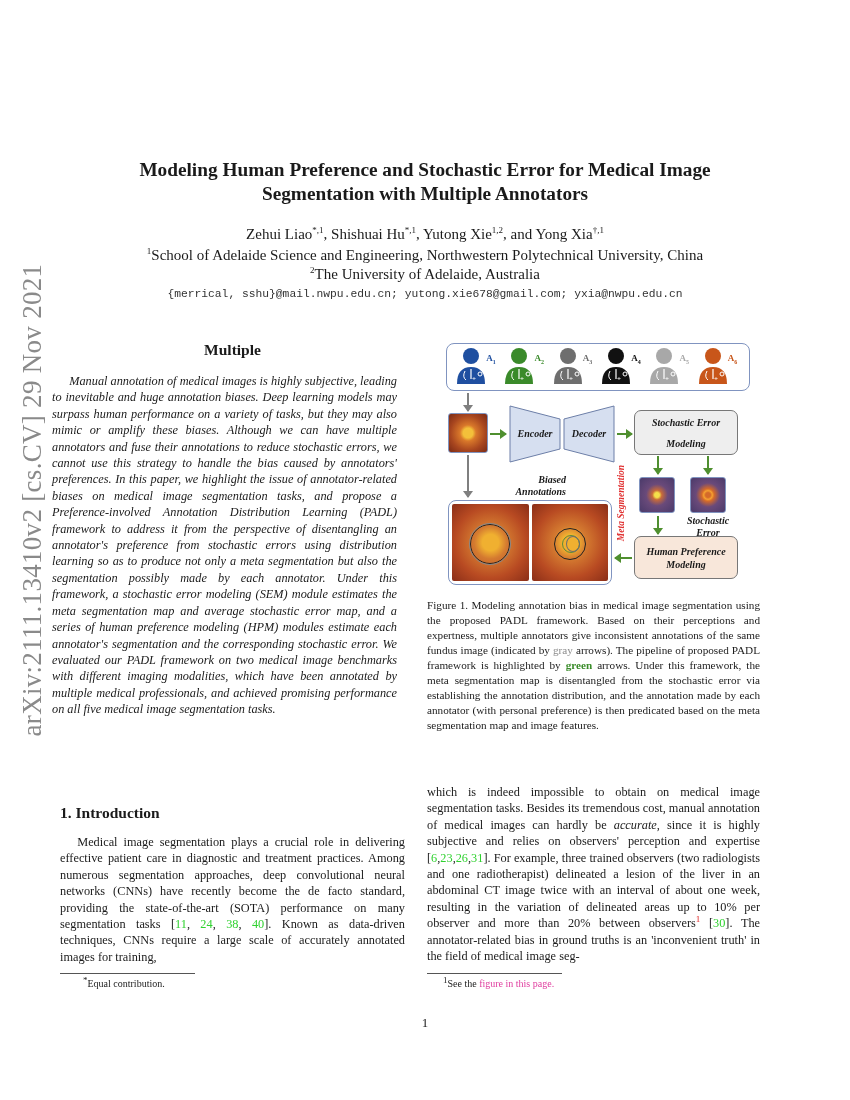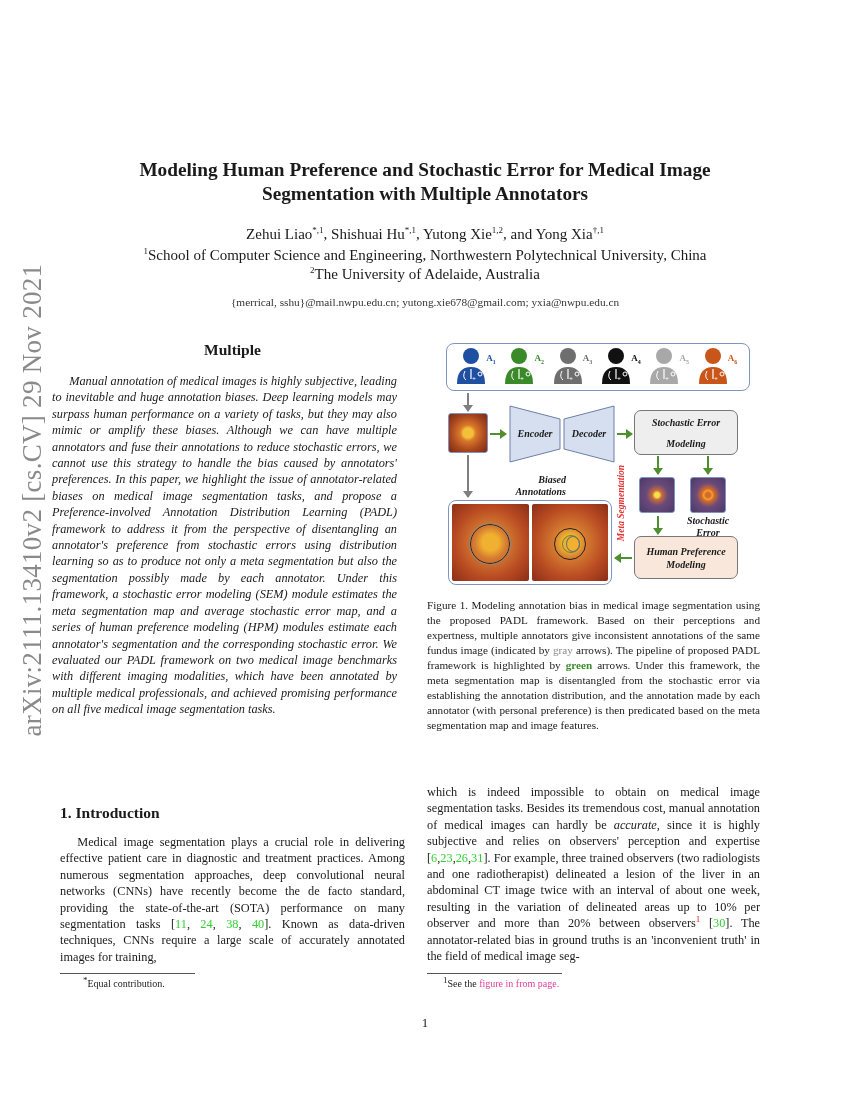--- a/index.html
+++ b/index.html
@@ -14,22 +14,22 @@
     transform:translate(-50%,-50%) rotate(-90deg);
     white-space:nowrap; font-size:27px; color:#8a8a8a; letter-spacing:0.3px;
   }
 
   .title {
     position:absolute; left:60px; top:158px; width:730px; text-align:center;
     font-size:19.3px; font-weight:bold; line-height:24px;
   }
   .authors { position:absolute; left:60px; top:224px; width:730px; text-align:center; font-size:15px; line-height:20px; }
   .affil { position:absolute; left:60px; width:730px; text-align:center; font-size:15px; line-height:20px; }
-  .emails { position:absolute; left:60px; top:296px; width:730px; text-align:center;
-    font-family:Liberation Serif, serif; font-size:11.3px; color:#333; }
+  .emails { position:absolute; left:60px; top:288px; width:730px; text-align:center;
+    font-family:Liberation Mono, monospace; font-size:11.3px; color:#333; }
   sup { font-size:9px; vertical-align:super; line-height:0; }
 
   .abstract-head { position:absolute; left:60px; top:341px; width:345px; text-align:center; font-size:15.5px; font-weight:bold; }
   .abstract-body {
     position:absolute; left:52px; top:373px; width:345px;
     font-size:12.3px; font-style:italic; line-height:16.4px; text-align:justify; text-indent:1.4em;
     hyphens:auto;
   }
 
   .sec-head { position:absolute; left:60px; top:804px; font-size:15.5px; font-weight:bold; }
@@ -126,21 +126,21 @@
 
 <div class="title">
   <div>Modeling Human Preference and Stochastic Error for Medical Image</div>
   <div>Segmentation with Multiple Annotators</div>
 </div>
 
 <div class="authors">
   <span>Zehui Liao</span><sup>*,1</sup><span>, </span><span>Shishuai Hu</span><sup>*,1</sup><span>, </span><span>Yutong Xie</span><sup>1,2</sup><span>, and </span><span>Yong Xia</span><sup>†,1</sup>
 </div>
 <div class="affil" style="top:245px;">
-  <sup>1</sup><span>School of Computer Science and Engineering, Northwestern Polytechnical University, China</span>
+  <sup>1</sup><span>School of Adelaide Science and Engineering, Northwestern Polytechnical University, China</span>
 </div>
 <div class="affil" style="top:264px;">
   <sup>2</sup><span>The University of Adelaide, Australia</span>
 </div>
 <div class="emails">{merrical, sshu}@mail.nwpu.edu.cn; yutong.xie678@gmail.com; yxia@nwpu.edu.cn</div>
 
 <div class="abstract-head">Multiple</div>
 <div class="abstract-body">Manual annotation of medical images is highly subjective, leading to inevitable and huge annotation biases. Deep learning models may surpass human performance on a variety of tasks, but they may also mimic or amplify these biases. Although we can have multiple annotators and fuse their annotations to reduce stochastic errors, we cannot use this strategy to handle the bias caused by annotators' preferences. In this paper, we highlight the issue of annotator-related biases on medical image segmentation tasks, and propose a Preference-involved Annotation Distribution Learning (PADL) framework to address it from the perspective of disentangling an annotator's preference from stochastic errors using distribution learning so as to produce not only a meta segmentation but also the segmentation possibly made by each annotator. Under this framework, a stochastic error modeling (SEM) module estimates the meta segmentation map and average stochastic error map, and a series of human preference modeling (HPM) modules estimate each annotator's segmentation and the corresponding stochastic error. We evaluated our PADL framework on two medical image benchmarks with different imaging modalities, which have been annotated by multiple medical professionals, and achieved promising performance on all five medical image segmentation tasks.</div>
 
 <div class="sec-head">1. Introduction</div>
@@ -274,16 +274,16 @@
 
 <div class="caption">
   <span>Figure 1.  Modeling annotation bias in medical image segmentation using the proposed PADL framework. Based on their perceptions and expertness, multiple annotators give inconsistent annotations of the same fundus image (indicated by </span><span class="gray">gray</span><span> arrows). The pipeline of proposed PADL framework is highlighted by </span><span class="green">green</span><span> arrows. Under this framework, the meta segmentation map is disentangled from the stochastic error via establishing the annotation distribution, and the annotation made by each annotator (with personal preference) is then predicated based on the meta segmentation map and image features.</span>
 </div>
 
 <div class="right-body">
   <span>which is indeed impossible to obtain on medical image segmentation tasks. Besides its tremendous cost, manual annotation of medical images can hardly be </span><i>accurate</i><span>, since it is highly subjective and relies on observers' perception and expertise [</span><span class="cite">6</span>,<span class="cite">23</span>,<span class="cite">26</span>,<span class="cite">31</span><span>]. For example, three trained observers (two radiologists and one radiotherapist) delineated a lesion of the liver in an abdominal CT image twice with an interval of about one week, resulting in the variation of delineated areas up to 10% per observer and more than 20% between observers</span><sup style="color:#e02020;">1</sup><span> [</span><span class="cite">30</span><span>]. The annotator-related bias in ground truths is an 'inconvenient truth' in the field of medical image seg-</span>
 </div>
 <div class="footrule" style="left:427px; top:973px;"></div>
 <div class="footnote" style="left:443px; top:978px;">
-  <sup>1</sup><span>See the </span><span class="link">figure in from page.</span>
+  <sup>1</sup><span>See the </span><span class="link">figure in this page.</span>
 </div>
 
 <div class="page-num">1</div>
 
 </body></html>

